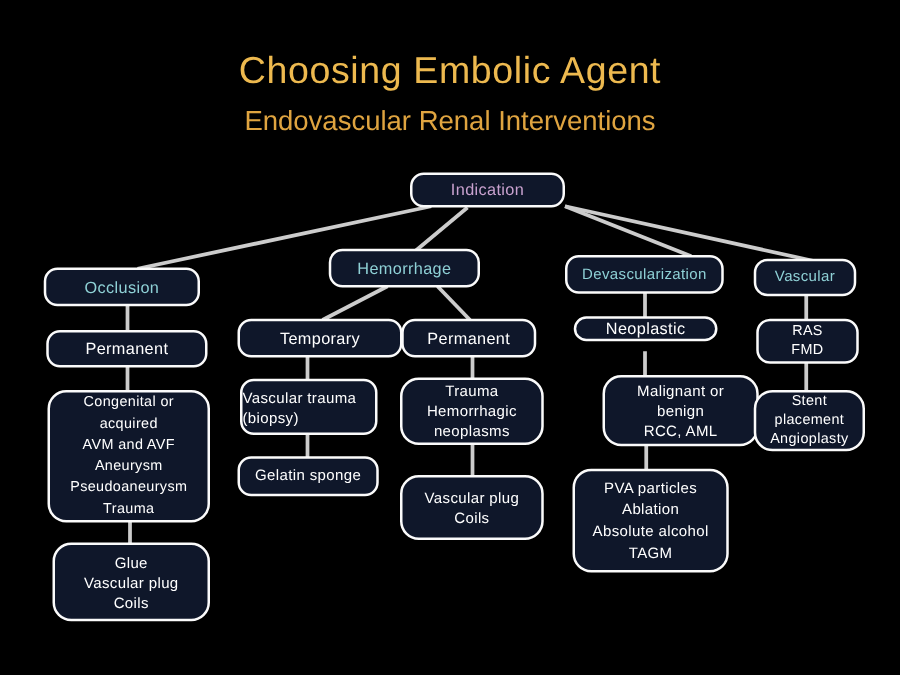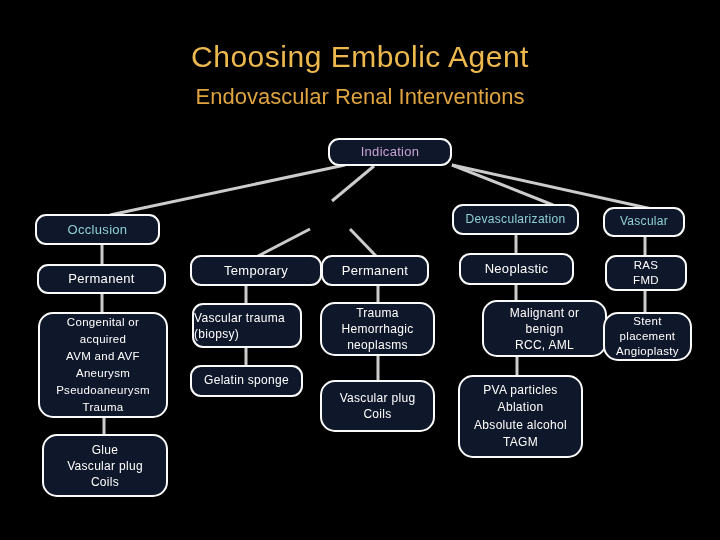--- a/index.html
+++ b/index.html
@@ -81,20 +81,23 @@
 Aneurysm
 Pseudoaneurysm
 Trauma</span>
   </div>
   <div class="node big lh-mid" style="left:42px;top:434px;width:126px;height:63px;">
     <span>Glue
 Vascular plug
 Coils</span>
   </div>
 
+  <div class="node cyan" style="left:263px;top:199px;width:121px;height:31px;font-size:13px;">
+    <span>Hemorrhage</span>
+  </div>
   <div class="node" style="left:190px;top:255px;width:132px;height:31px;font-size:13px;">
     <span>Temporary</span>
   </div>
   <div class="node left lh-mid" style="left:192px;top:303px;width:110px;height:45px;">
     <span>Vascular trauma
 (biopsy)</span>
   </div>
   <div class="node" style="left:190px;top:365px;width:113px;height:32px;">
     <span>Gelatin sponge</span>
   </div>
@@ -107,21 +110,21 @@
 neoplasms</span>
   </div>
   <div class="node big lh-mid" style="left:320px;top:380px;width:115px;height:52px;">
     <span>Vascular plug
 Coils</span>
   </div>
 
   <div class="node cyan" style="left:452px;top:204px;width:127px;height:31px;">
     <span>Devascularization</span>
   </div>
-  <div class="node" style="left:459px;top:253px;width:115px;height:32px;font-size:13px;">
+  <div class="node" style="left:459px;top:253px;width:115px;height:20px;font-size:13px;">
     <span>Neoplastic</span>
   </div>
   <div class="node big lh-mid" style="left:434px;top:300px;width:125px;height:57px;margin-left:48px;">
     <span>Malignant or
 benign
 RCC, AML</span>
   </div>
   <div class="node cyan" style="left:603px;top:207px;width:82px;height:30px;">
     <span>Vascular</span>
   </div>

